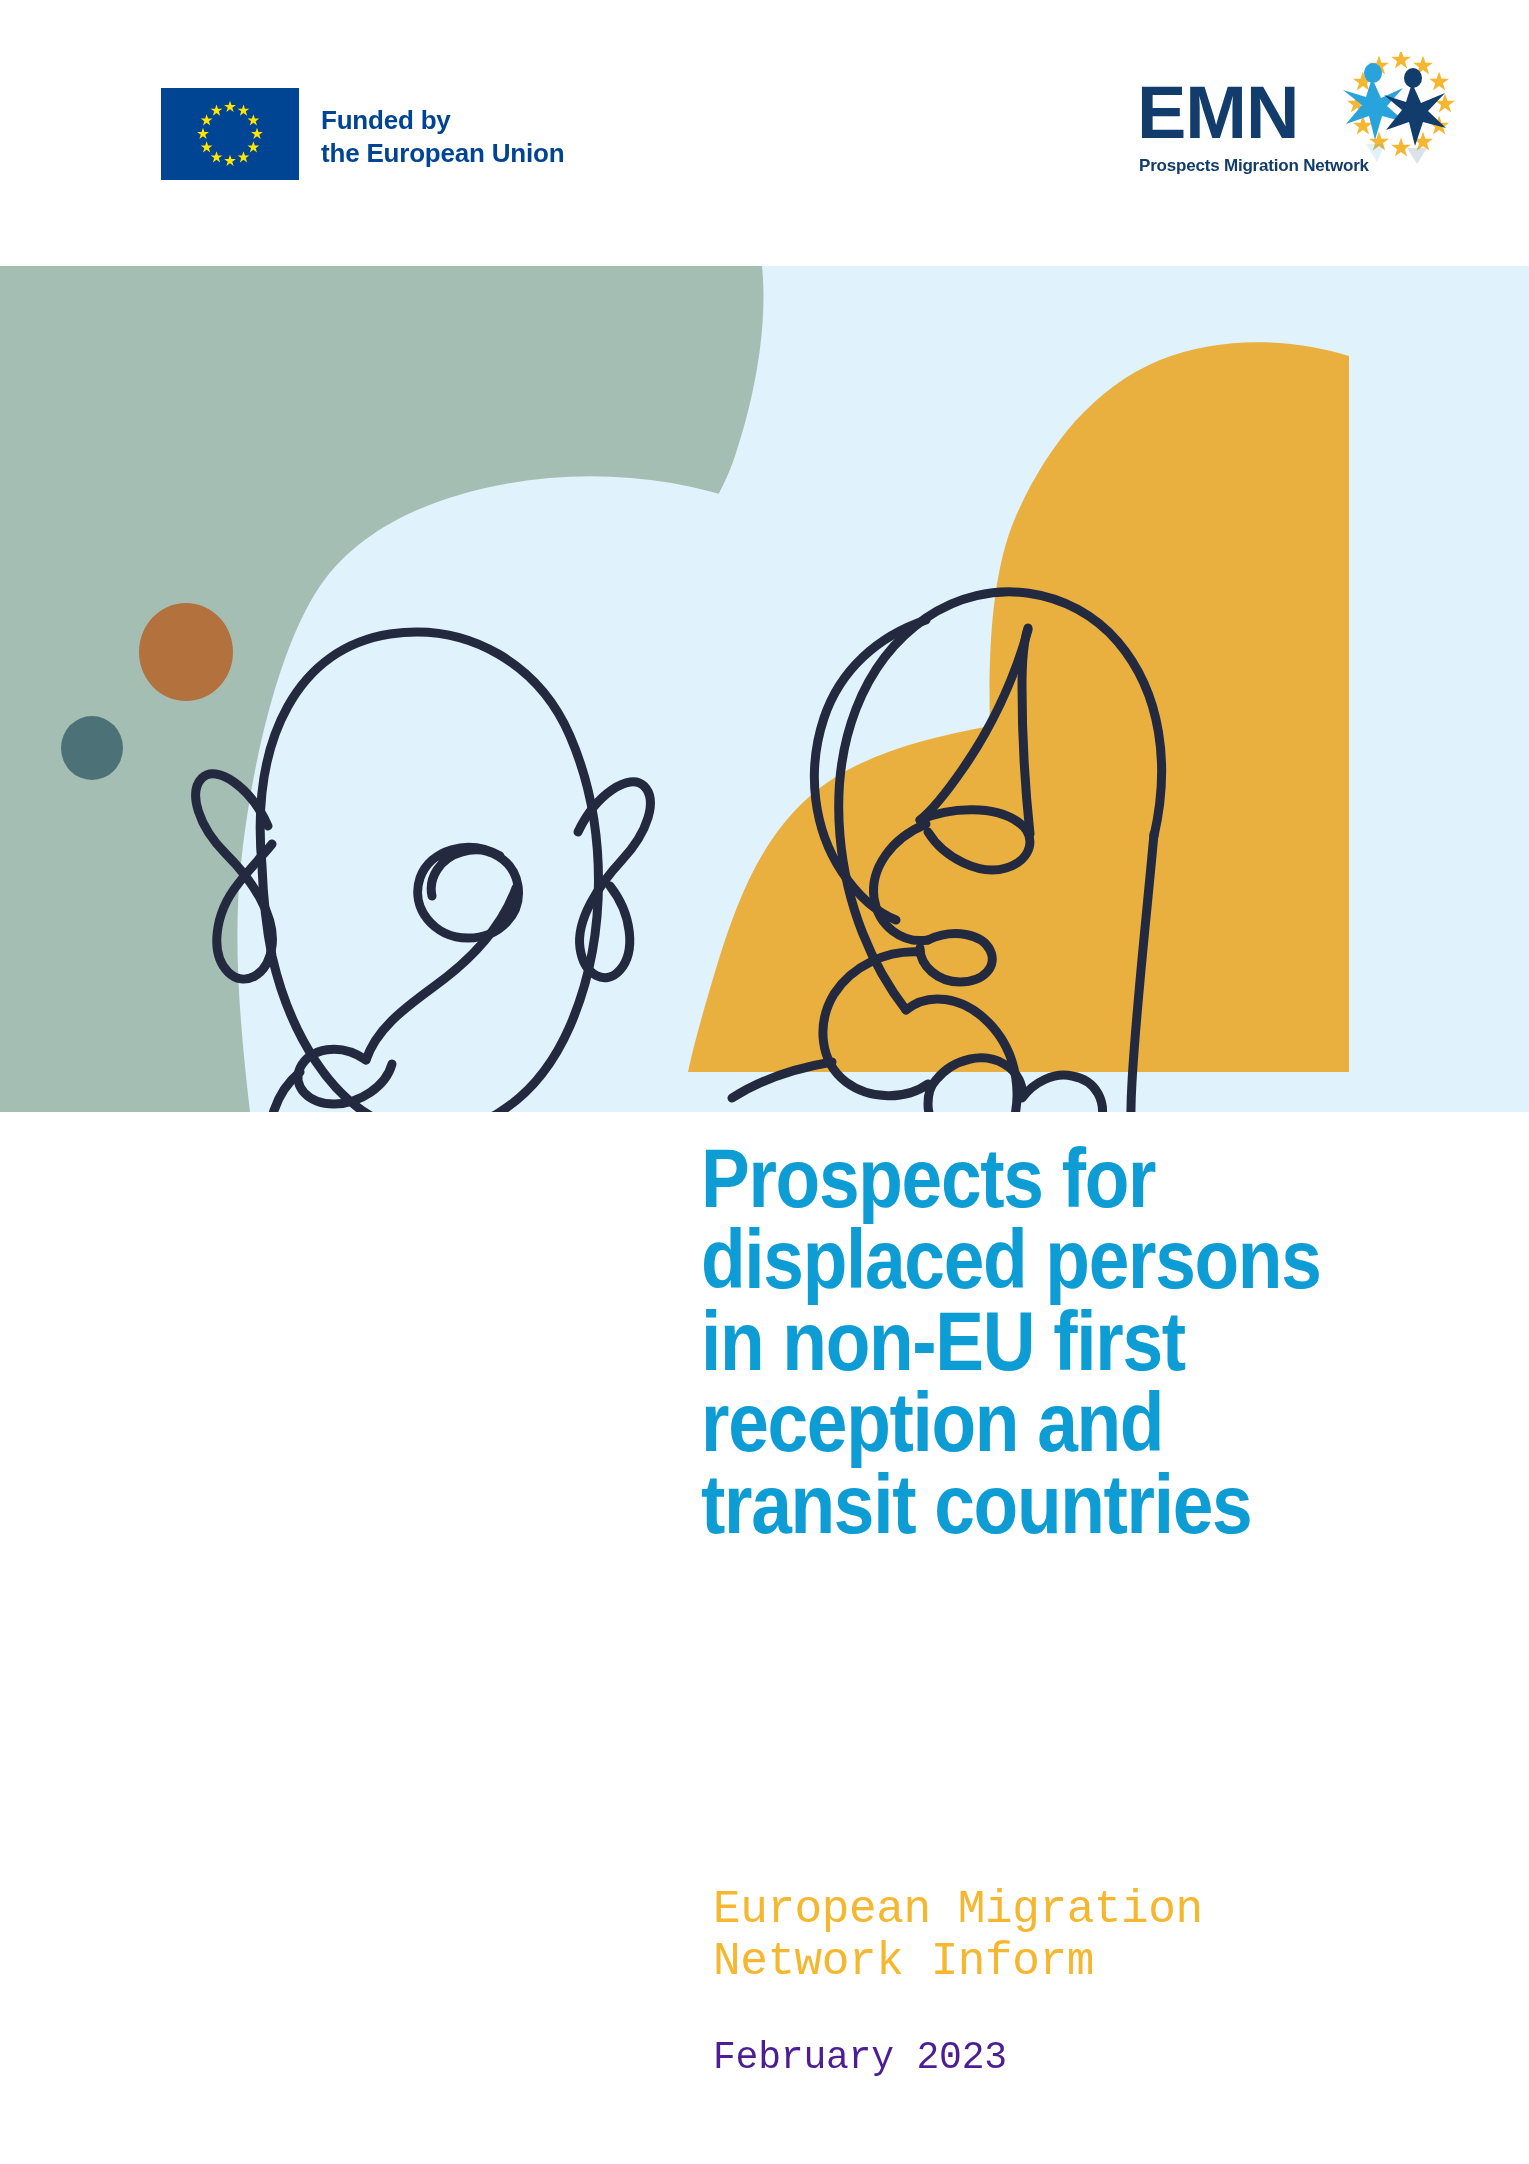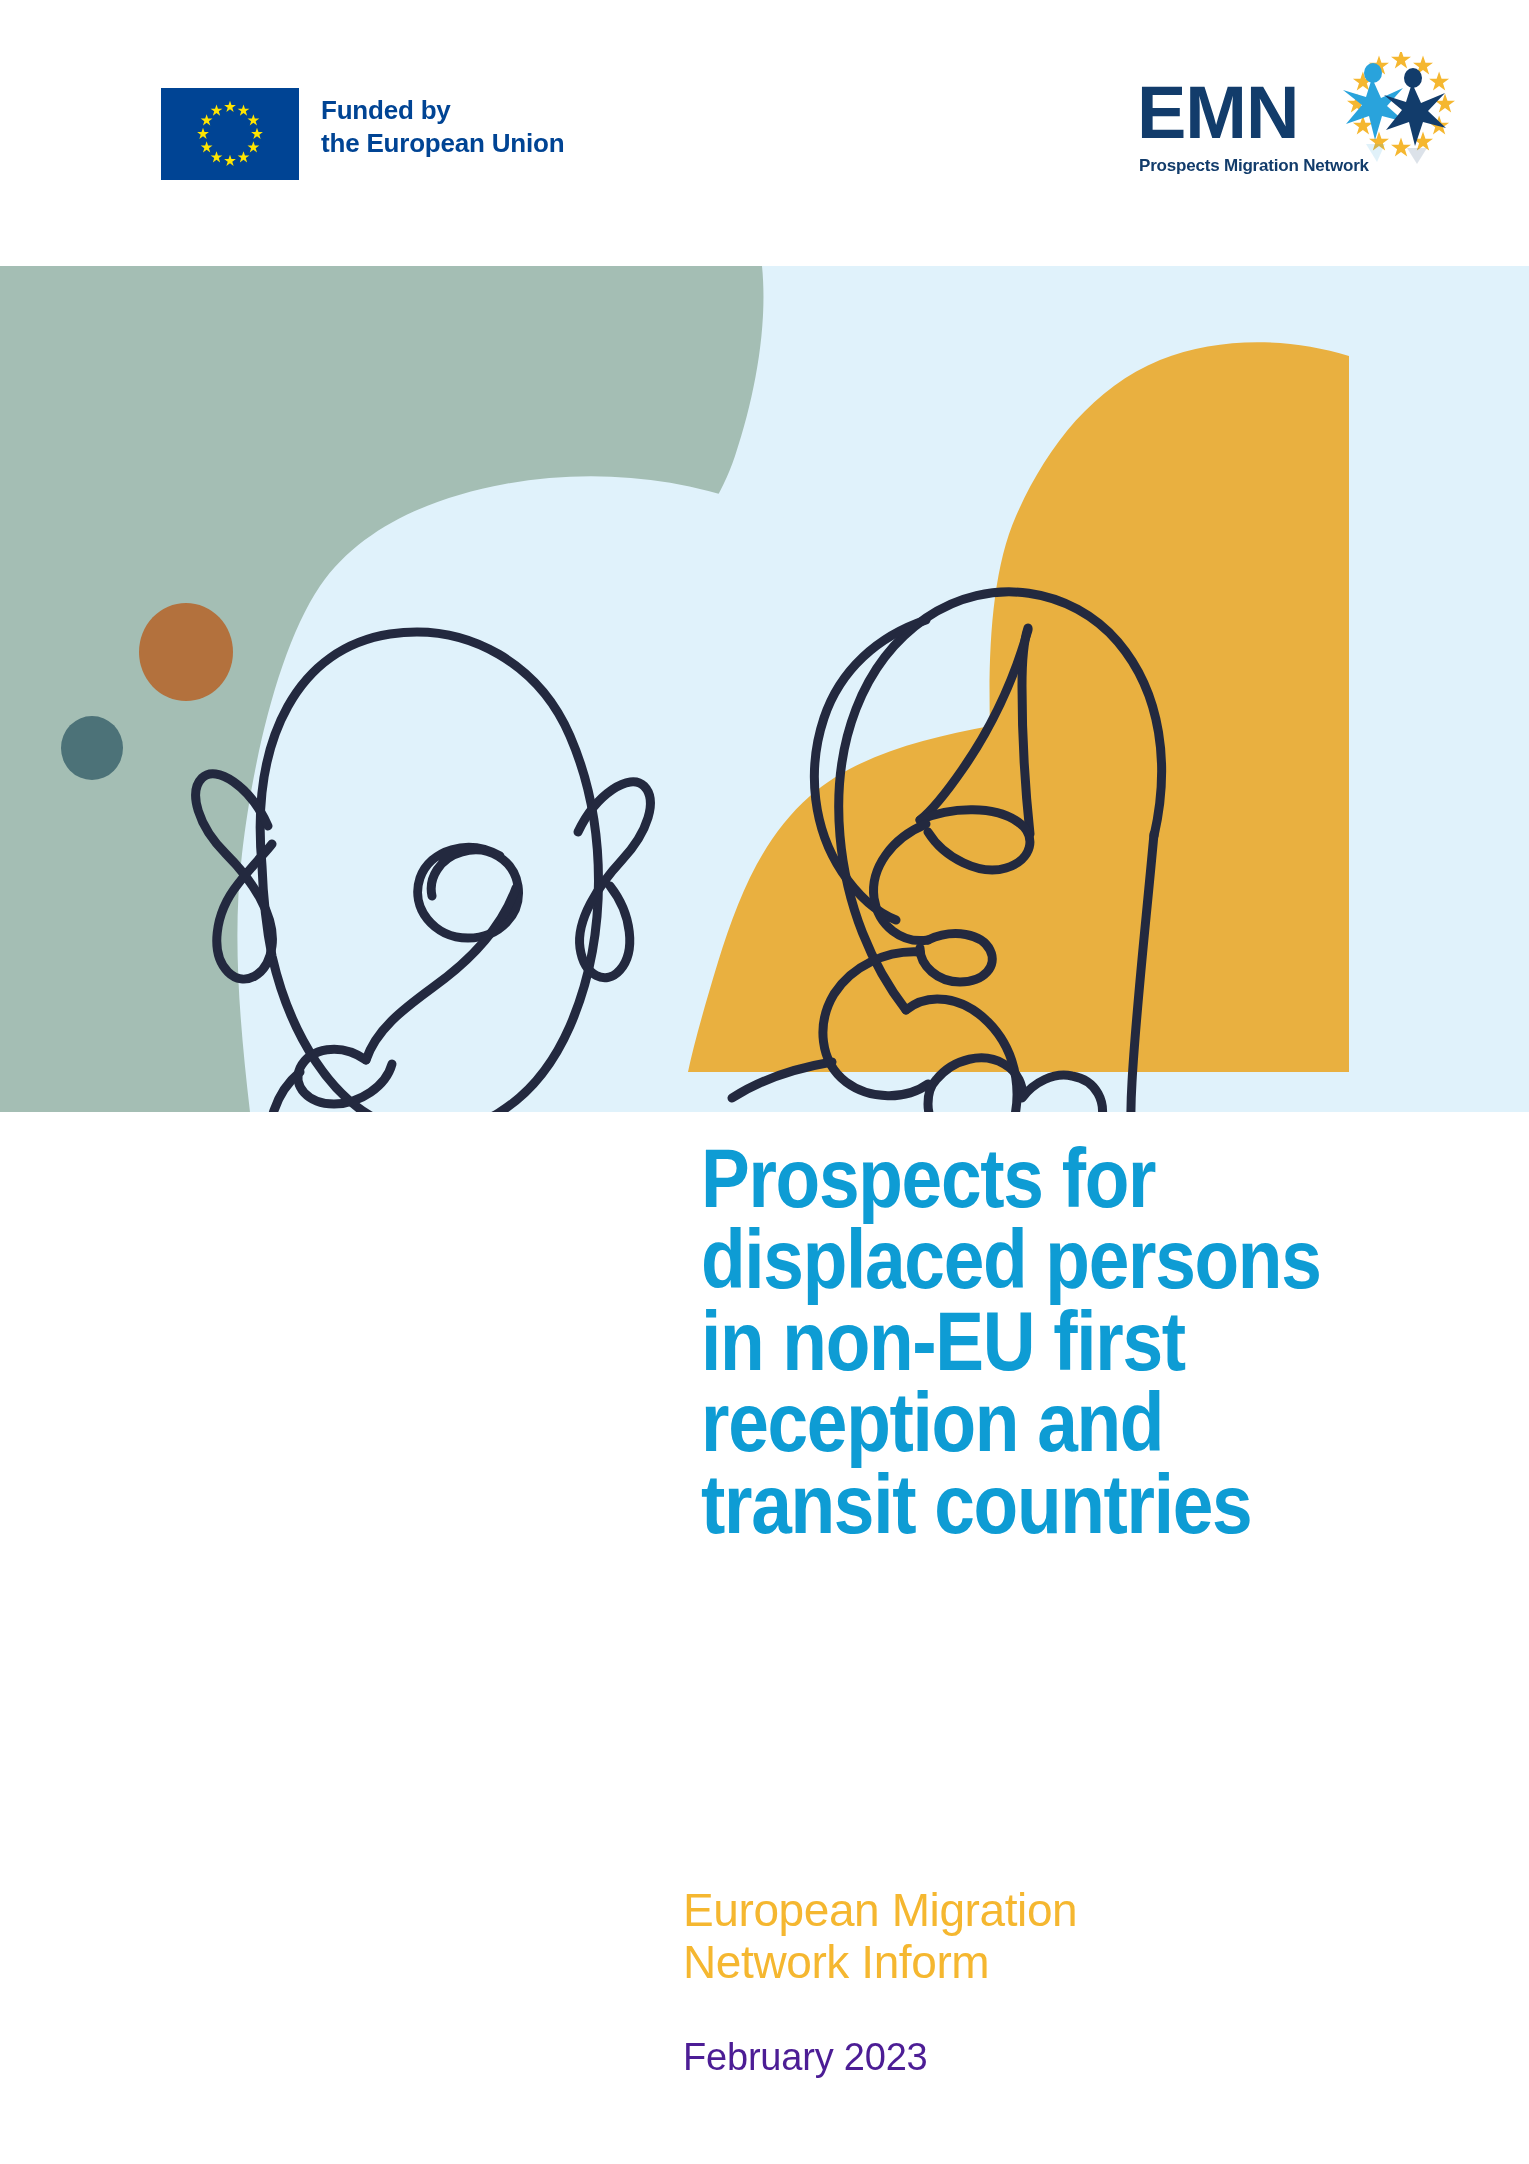--- a/index.html
+++ b/index.html
@@ -23,21 +23,21 @@
     height: 266px;
     background: #ffffff;
   }
 
   
   .eu-emblem {
     position: absolute;
     left: 161px;
     top: 88px;
     display: flex;
-    align-items: flex-start;
+    align-items: center;
     gap: 22px;
   }
   .eu-flag {
     width: 138px;
     height: 92px;
     background: #004494;
     position: relative;
     flex: 0 0 auto;
   }
   .eu-funding-text {
@@ -112,23 +112,24 @@
     font-family: "Liberation Sans", sans-serif;
     transform: scaleX(0.87);
     transform-origin: left top;
     margin: 0;
     white-space: pre-line;
   }
 
   
   .footer-block {
     position: absolute;
-    left: 683px;
+    left: 713px;
     top: 1885px;
     width: 780px;
+    font-family: Liberation Mono, monospace;
   }
   .series-name {
     color: #F5B730;
     font-size: 46px;
     font-weight: normal;
     line-height: 1.12;
     letter-spacing: -0.4px;
     white-space: pre-line;
     margin: 0;
   }

